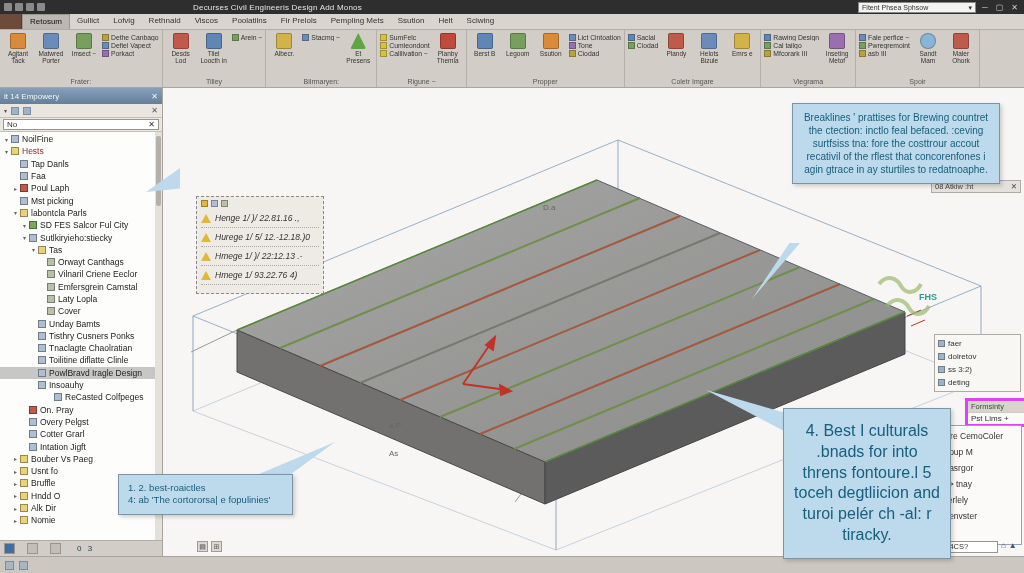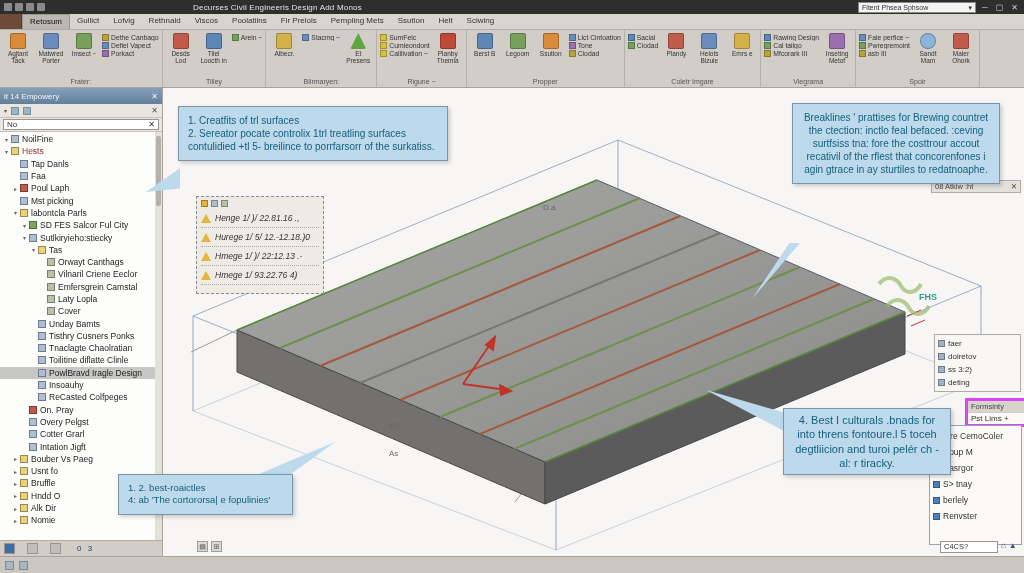--- a/index.html
+++ b/index.html
@@ -462,21 +462,21 @@
             <div class="trow sel" style="padding-left:29px">
               <span class="texp"></span>
               <span class="ic ic-doc"></span>
               <span>PowlBravd Iragle Design</span>
             </div>
             <div class="trow" style="padding-left:29px">
               <span class="texp"></span>
               <span class="ic ic-doc"></span>
               <span>Insoauhy</span>
             </div>
-            <div class="trow" style="padding-left:29px">
+            <div class="trow" style="padding-left:45px">
               <span class="texp"></span>
               <span class="ic ic-doc"></span>
               <span>ReCasted Colfpeges</span>
             </div>
             <div class="trow" style="padding-left:20px">
               <span class="texp"></span>
               <span class="ic ic-point"></span>
               <span>On. Pray</span>
             </div>
             <div class="trow" style="padding-left:20px">
@@ -658,28 +658,26 @@
           <span>berlely</span>
         </div>
         <div class="rp-row">
           <span class="rp-ic blue"></span>
           <span>Renvster</span>
         </div>
       </div>
 
   </div>
 
-  <div class="callout" style="left:178px;top:106px;width:270px;">1.  Creatfits of trl surfaces
-2.  Sereator pocate controlix 1trl treatling surfaces contulidied +tl 5- breilince to porrfarsorr of the surkatiss.</div>
   <div class="pointer" style="left:146px;top:168px;width:34px;height:24px;clip-path:polygon(100% 0,100% 85%,0 100%);"></div>
 
   <div class="callout center" style="left:792px;top:103px;width:208px;">Breaklines ' prattises for Brewing countret the ctection: inctlo feal befaced. :ceving surtfsiss tna: fore the costtrour accout recativil of the rflest that concorenfones i agin gtrace in ay sturtiles to redatnoaphe.</div>
   <div class="pointer" style="left:752px;top:243px;width:48px;height:56px;clip-path:polygon(78% 0,100% 0,0 100%);"></div>
 
-  <div class="callout center" style="left:783px;top:408px;width:168px;font-size:11px;padding:4px 10px;">4.  Best I culturals .bnads for into threns fontoure.l 5 toceh degtliicion and turoi pelér ch -al: r tiracky.</div>
+  <div class="callout center" style="left:783px;top:408px;width:168px;font-size:16px;padding:12px 10px;">4.  Best I culturals .bnads for into threns fontoure.l 5 toceh degtliicion and turoi pelér ch -al: r tiracky.</div>
   <div class="pointer" style="left:706px;top:390px;width:80px;height:42px;clip-path:polygon(0 0,100% 55%,100% 100%);"></div>
 
   <div class="callout" style="left:118px;top:474px;width:175px;font-size:9.5px;">1.  2. best-roaictles
 4:  ab 'The cortororsa| e fopulinies'</div>
   <div class="pointer" style="left:250px;top:442px;width:85px;height:34px;clip-path:polygon(100% 0,45% 100%,5% 100%);"></div>
 
   <div class="warning-box">
     <div class="wb-head">
       <div class="wb-ic" style="background:#e3b73c"></div>
       <div class="wb-ic" style="background:#aebfd4"></div>

